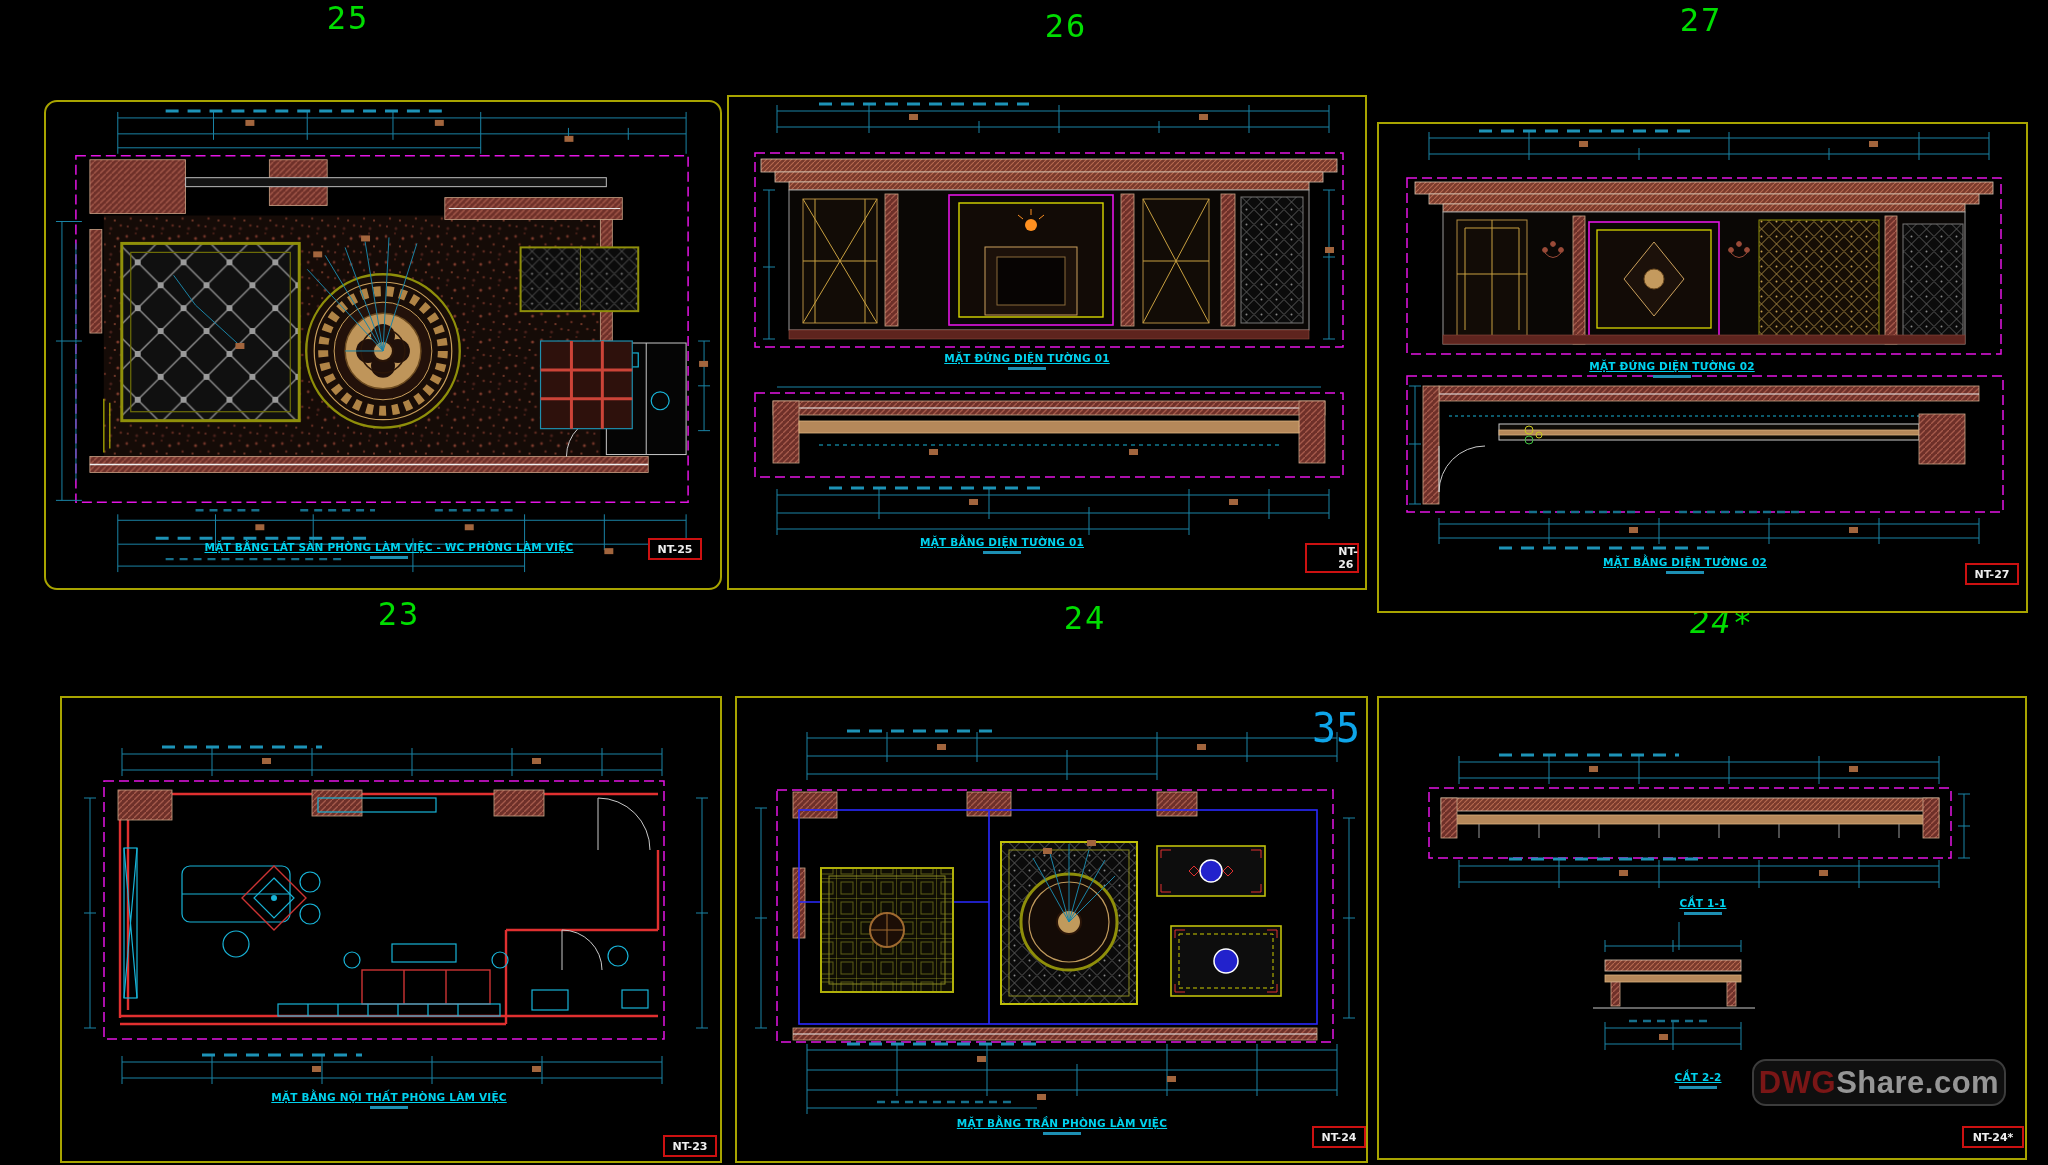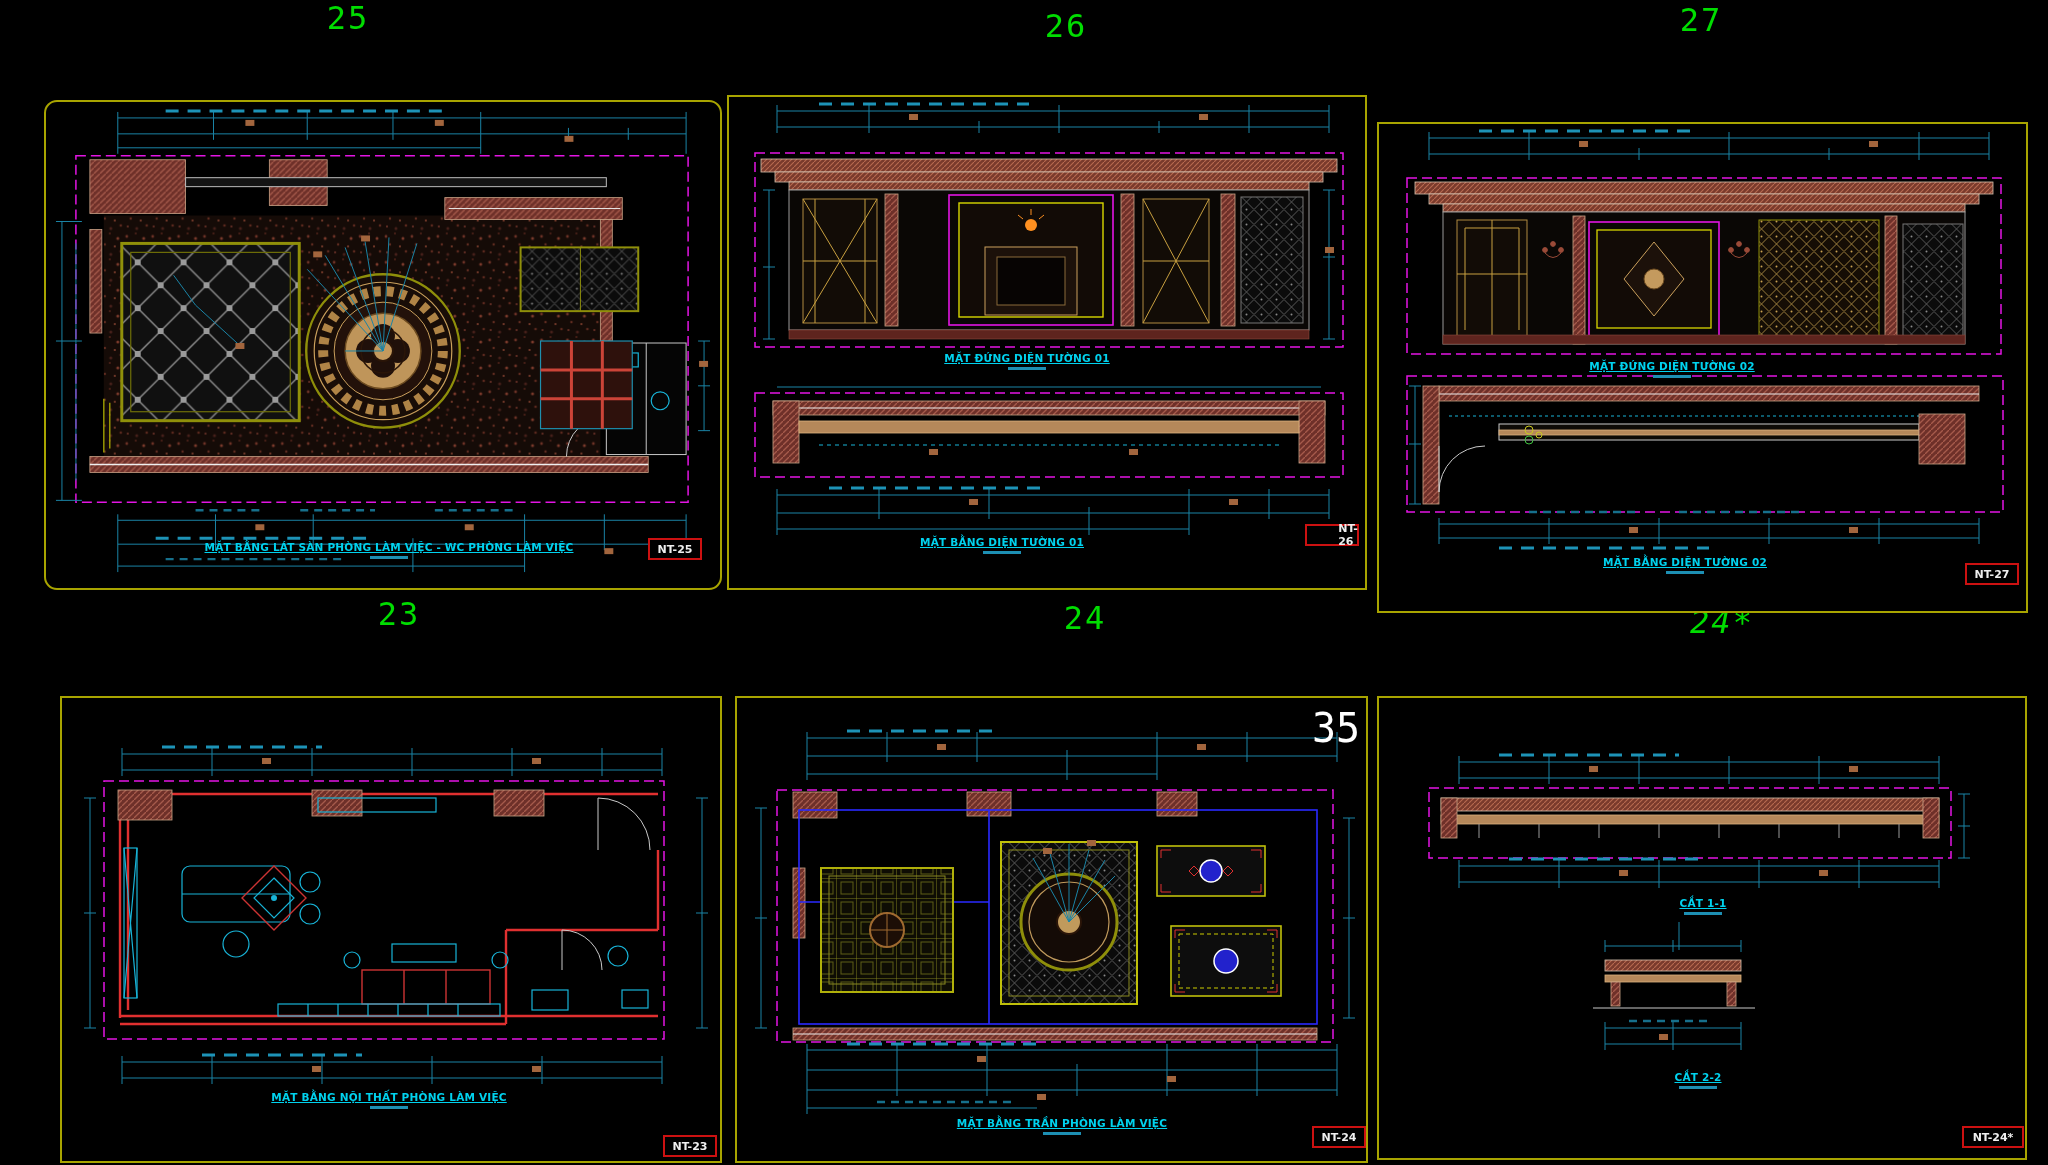--- a/index.html
+++ b/index.html
@@ -9,21 +9,21 @@
   .panel svg{position:absolute;left:0;top:0;width:100%;height:100%;}
   .num{position:absolute;color:#00dd00;font-size:32px;line-height:1;
        font-family:"DejaVu Sans Mono", monospace;letter-spacing:2px;text-align:center;width:140px;}
   .title{position:absolute;color:#00d2ee;font-size:10.5px;font-weight:bold;white-space:nowrap;
          text-align:center;font-family:"DejaVu Sans", sans-serif;letter-spacing:.2px;}
   .title .tx{text-decoration:underline;}
   .title .sub{width:38px;height:3px;background:#1d8fb3;margin:3px auto 0;}
   .ntbox{position:absolute;border:2px solid #cc1111;background:#000;color:#efefef;
          font-size:11px;font-weight:bold;display:flex;align-items:center;justify-content:center;
          box-sizing:border-box;}
-  .anno{position:absolute;color:#ffffff;font-size:40px;line-height:1;
+  .anno{position:absolute;color:#0ea5e9;font-size:40px;line-height:1;
         font-family:"DejaVu Sans Mono", monospace;}
   .wm{position:absolute;left:1752px;top:1059px;width:254px;height:47px;border:2px solid #3c3c3c;
       border-radius:14px;background:#0f0f0f;display:flex;align-items:center;justify-content:center;
       font-size:31px;font-weight:bold;font-family:"Liberation Sans", sans-serif;letter-spacing:.5px;box-sizing:border-box;}
   .wm .p1{color:#7a1616;}
   .wm .p2{color:#969696;}
   
   .cd{stroke:#1a84a6;stroke-width:1;fill:none;}
   .tt{stroke:#1d93b7;stroke-width:3;fill:none;stroke-dasharray:13 9;}
   .tt2{stroke:#16708c;stroke-width:2.4;fill:none;stroke-dasharray:8 6;}
@@ -248,21 +248,21 @@
     <rect class="tg" x="240" y="402" width="9" height="6"></rect>
           <rect class="tg" x="500" y="402" width="9" height="6"></rect>
   </g>
 </svg>
 <div class="title" style="left:138px;top:255px;width:320px;">
   <span class="tx">MẶT ĐỨNG DIỆN TƯỜNG 01</span><div class="sub"></div>
 </div>
 <div class="title" style="left:113px;top:439px;width:320px;">
   <span class="tx">MẶT BẰNG DIỆN TƯỜNG 01</span><div class="sub"></div>
 </div>
-<div class="ntbox" style="left:576px;top:427px;width:54px;height:22px;padding-left:32px;">NT-26</div>
+<div class="ntbox" style="left:576px;top:446px;width:54px;height:30px;padding-left:32px;">NT-26</div>
 </div>
 
 <div class="panel" style="left:1377px;top:95px;width:651px;height:491px;margin-top:27px;">
 <svg viewBox="0 0 647 487" preserveAspectRatio="none">
   <g>
     <path class="cd" d="M50 14 H610 M50 30 H610"></path>
     <path class="cd" d="M50 8 V36 M150 8 V36 M260 24 V36 M350 8 V36 M450 24 V36 M540 8 V36 M610 8 V36"></path>
     <line class="tt" x1="100" y1="7" x2="320" y2="7"></line>
     <rect class="tg" x="200" y="17" width="9" height="6"></rect>
           <rect class="tg" x="490" y="17" width="9" height="6"></rect>
@@ -506,14 +506,18 @@
 </svg>
 <div class="title" style="left:274px;top:199px;width:100px;">
   <span class="tx">CẮT 1-1</span><div class="sub"></div>
 </div>
 <div class="title" style="left:269px;top:373px;width:100px;">
   <span class="tx">CẮT 2-2</span><div class="sub"></div>
 </div>
 <div class="ntbox" style="left:583px;top:428px;width:62px;height:22px;">NT-24*</div>
 </div>
 
+<div class="wm">
+  <span class="p1">DWG</span>
+      <span class="p2">Share.com</span>
+</div>
 
 </div>
 
 </body></html>

